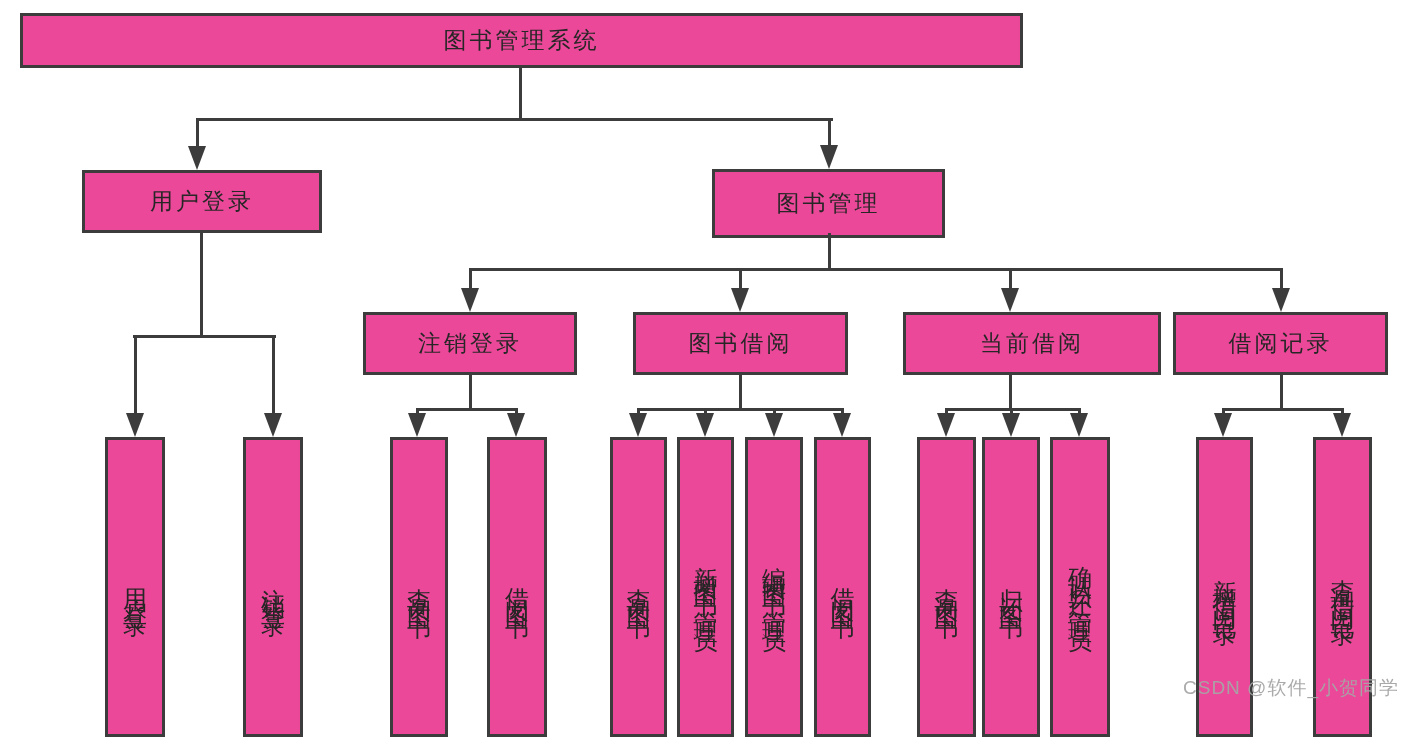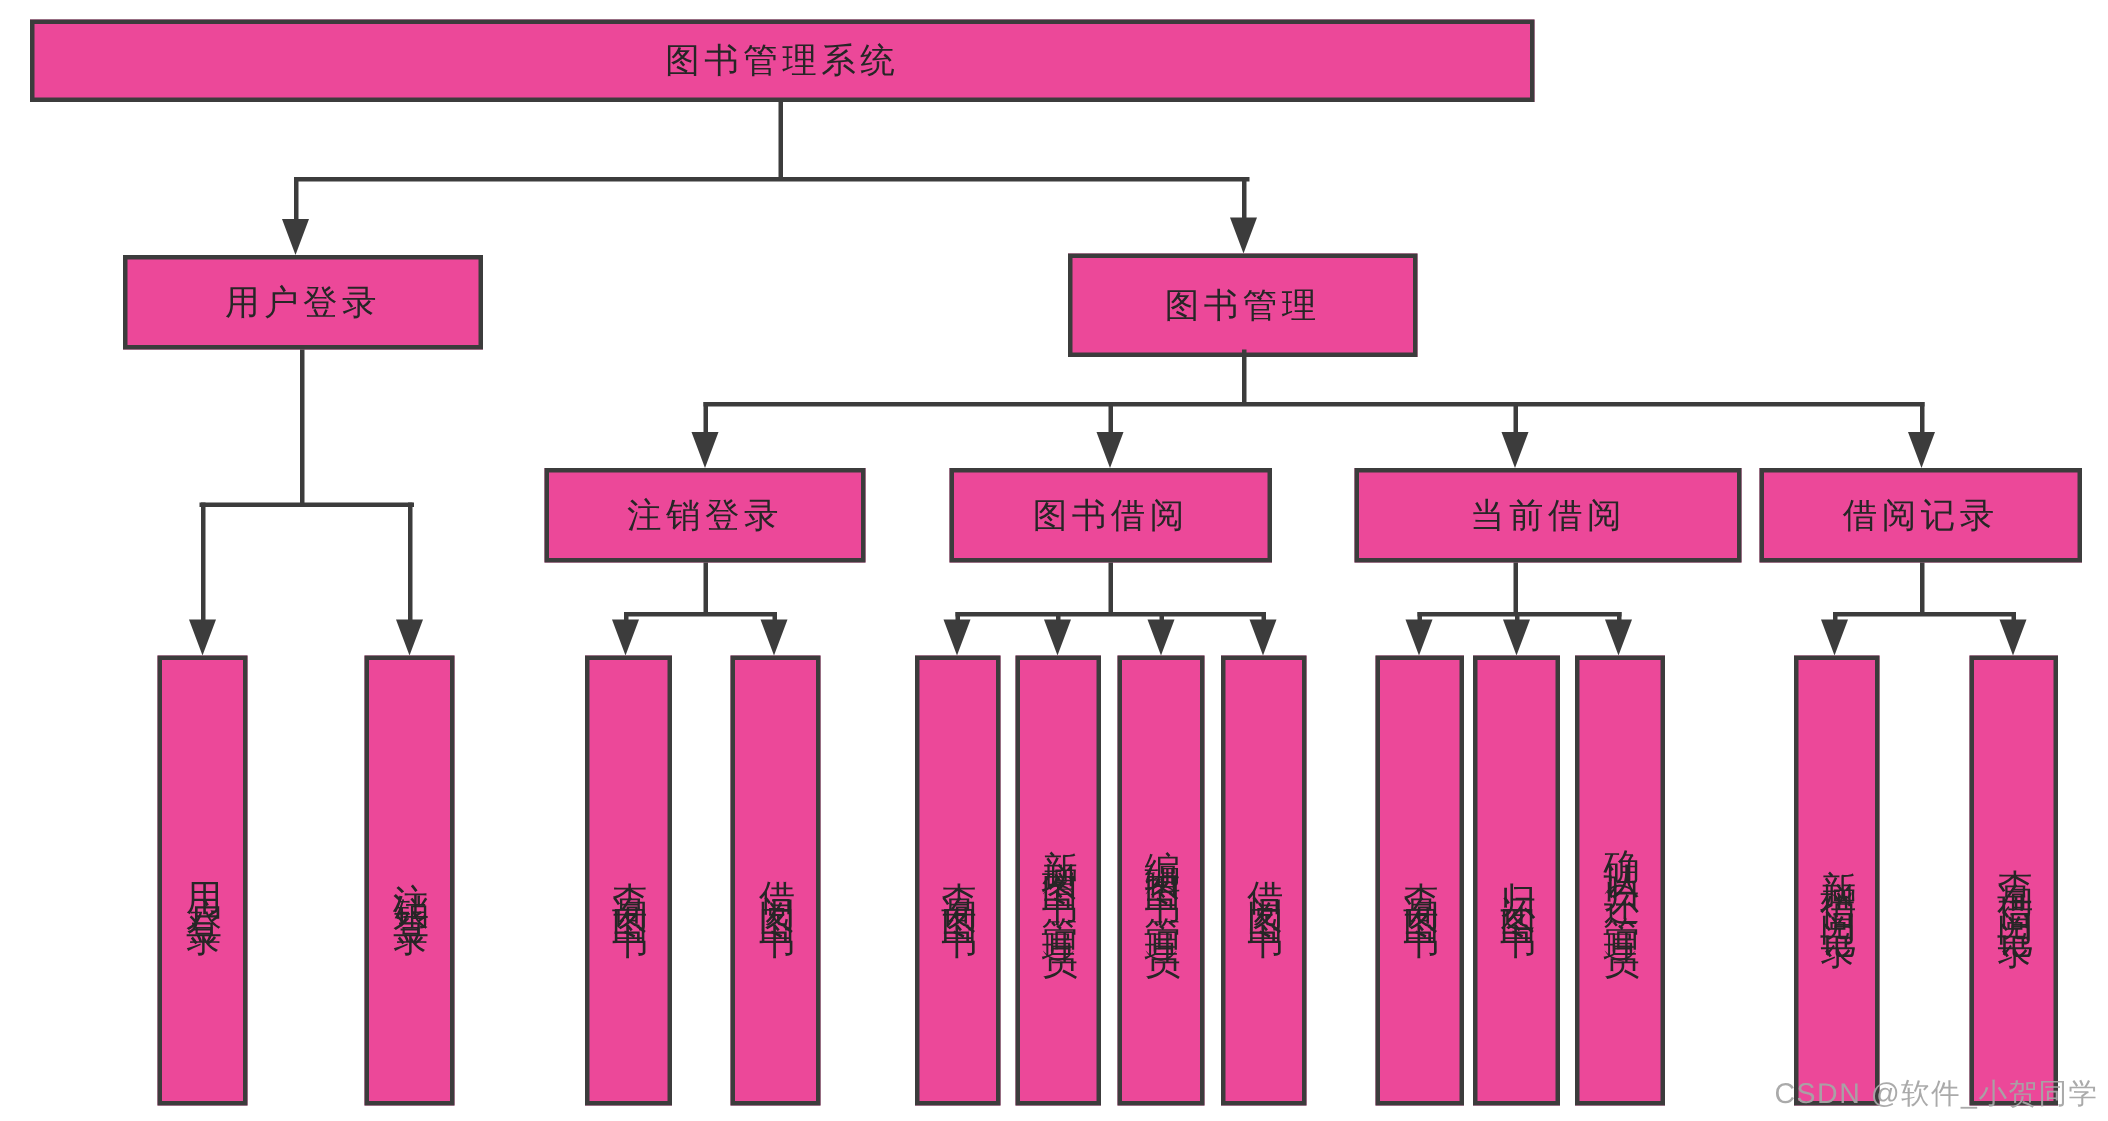--- a/index.html
+++ b/index.html
@@ -39,21 +39,21 @@
   }
   .ahead{
     position:absolute;
     width:0;height:0;
     border-left:9px solid transparent;
     border-right:9px solid transparent;
     border-top:24px solid #3c3c3c;
   }
   .watermark{
     position:absolute;
-    left:1183px;top:716px;
+    left:1183px;top:675px;
     font-size:19px;
     letter-spacing:1px;
     color:rgba(165,165,165,0.95);
     white-space:nowrap;
     z-index:5;
   }
 </style>
 </head>
 <body>
 

